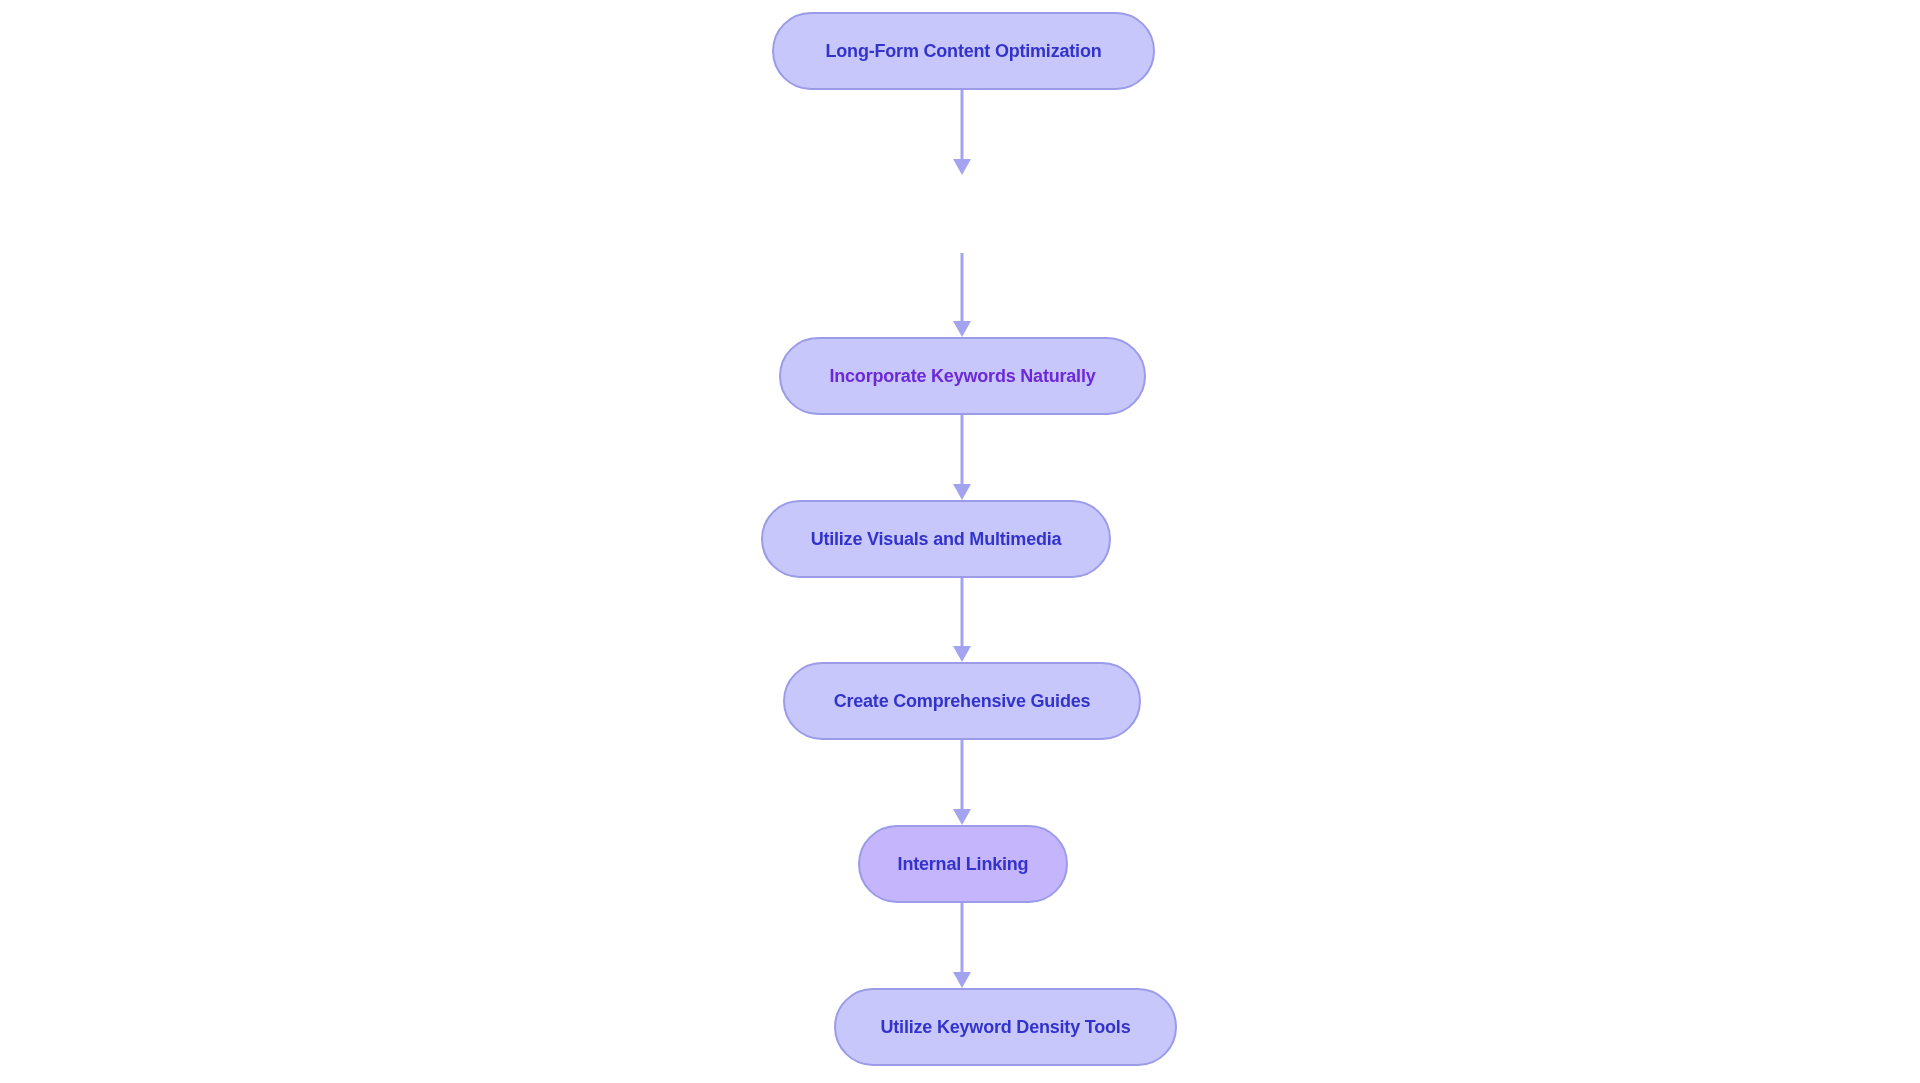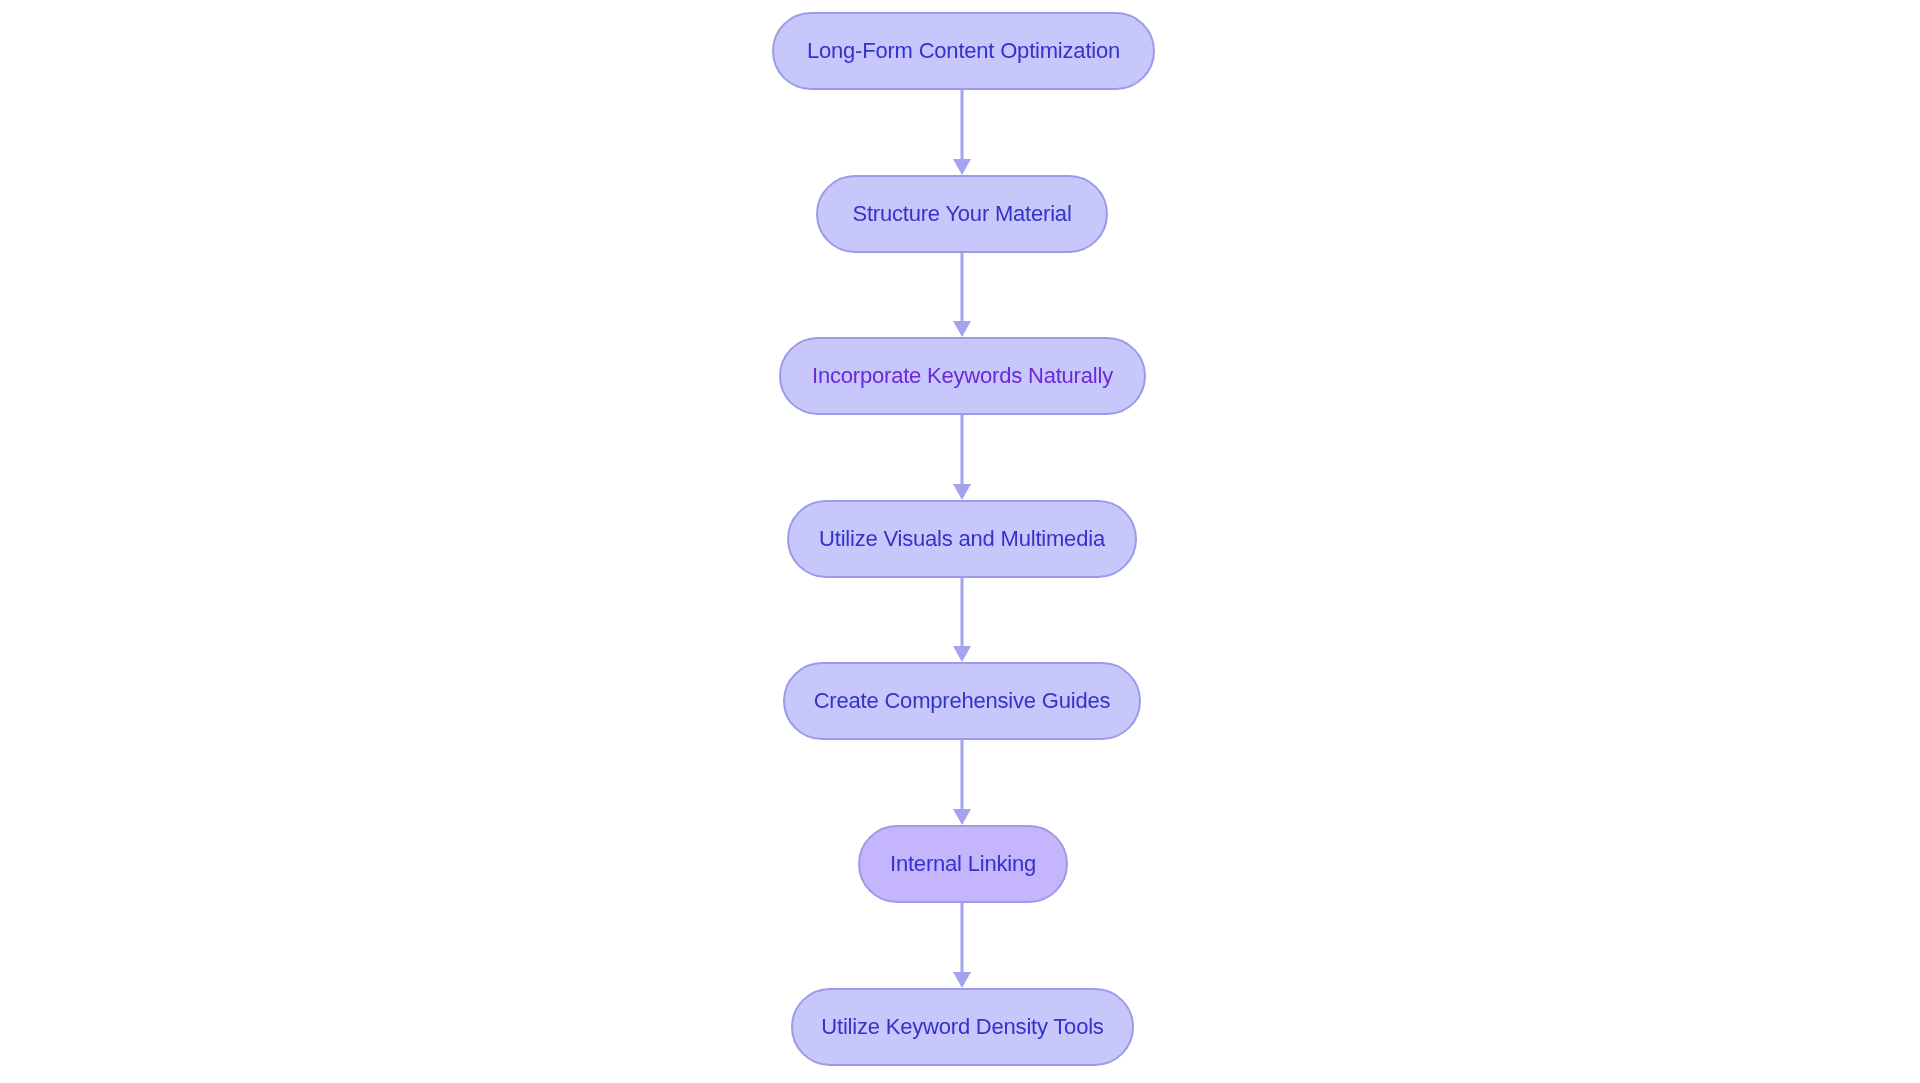--- a/index.html
+++ b/index.html
@@ -30,22 +30,22 @@
     border-radius: 999px;
     display: flex;
     align-items: center;
     justify-content: center;
     z-index: 2;
   }
 
   .flow-node-label {
     color: #3333cc;
     font-family: "Liberation Sans", sans-serif;
-    font-size: 22px;
-    font-weight: 400;
+    font-size: 18px;
+    font-weight: 700;
     letter-spacing: -0.2px;
     white-space: nowrap;
     line-height: 1;
     user-select: none;
   }
 
   .flow-edge {
     position: absolute;
     z-index: 1;
     overflow: visible;
@@ -86,31 +86,28 @@
       <line class="flow-edge-line" x1="21" y1="0" x2="21" y2="71" stroke="#a3a3ef"></line>
       <polygon class="flow-edge-head" points="12,69 30,69 21,85" fill="#a3a3ef"></polygon>
     </svg>
     <svg class="flow-edge" width="42" height="85" viewBox="0 0 42 85" style="left: 941px; top: 903px;">
       <line class="flow-edge-line" x1="21" y1="0" x2="21" y2="71" stroke="#a3a3ef"></line>
       <polygon class="flow-edge-head" points="12,69 30,69 21,85" fill="#a3a3ef"></polygon>
     </svg>
     <div class="flow-node" style="left: 772px; top: 12px; width: 383px; height: 78px; background: rgb(199, 199, 251); border-color: rgb(155, 155, 232);">
       <span class="flow-node-label" style="color: rgb(51, 51, 204);">Long-Form Content Optimization</span>
     </div>
-    <div class="flow-node" style="left: 816px; top: 175px; width: 292px; height: 78px; background: rgb(199, 199, 251); border-color: rgb(155, 155, 232);">
-      <span class="flow-node-label" style="color: rgb(51, 51, 204);">Structure Your Material</span>
-    </div>
     <div class="flow-node" style="left: 779px; top: 337px; width: 367px; height: 78px; background: rgb(199, 199, 251); border-color: rgb(155, 155, 232);">
       <span class="flow-node-label" style="color: #6d28d9;">Incorporate Keywords Naturally</span>
     </div>
-    <div class="flow-node" style="left: 787px; top: 500px; width: 350px; height: 78px; background: rgb(199, 199, 251); border-color: rgb(155, 155, 232);">
+    <div class="flow-node" style="left: 761px; top: 500px; width: 350px; height: 78px; background: rgb(199, 199, 251); border-color: rgb(155, 155, 232);">
       <span class="flow-node-label" style="color: rgb(51, 51, 204);">Utilize Visuals and Multimedia</span>
     </div>
     <div class="flow-node" style="left: 783px; top: 662px; width: 358px; height: 78px; background: rgb(199, 199, 251); border-color: rgb(155, 155, 232);">
       <span class="flow-node-label" style="color: rgb(51, 51, 204);">Create Comprehensive Guides</span>
     </div>
     <div class="flow-node" style="left: 858px; top: 825px; width: 210px; height: 78px; background: #c4b5fd; border-color: rgb(155, 155, 232);">
       <span class="flow-node-label" style="color: rgb(51, 51, 204);">Internal Linking</span>
     </div>
-    <div class="flow-node" style="left: 791px; top: 988px; width: 343px; height: 78px; background: rgb(199, 199, 251); border-color: rgb(155, 155, 232);">
+    <div class="flow-node" style="left: 834px; top: 988px; width: 343px; height: 78px; background: rgb(199, 199, 251); border-color: rgb(155, 155, 232);">
       <span class="flow-node-label" style="color: rgb(51, 51, 204);">Utilize Keyword Density Tools</span>
     </div>
   </div>
 
 </body></html>

